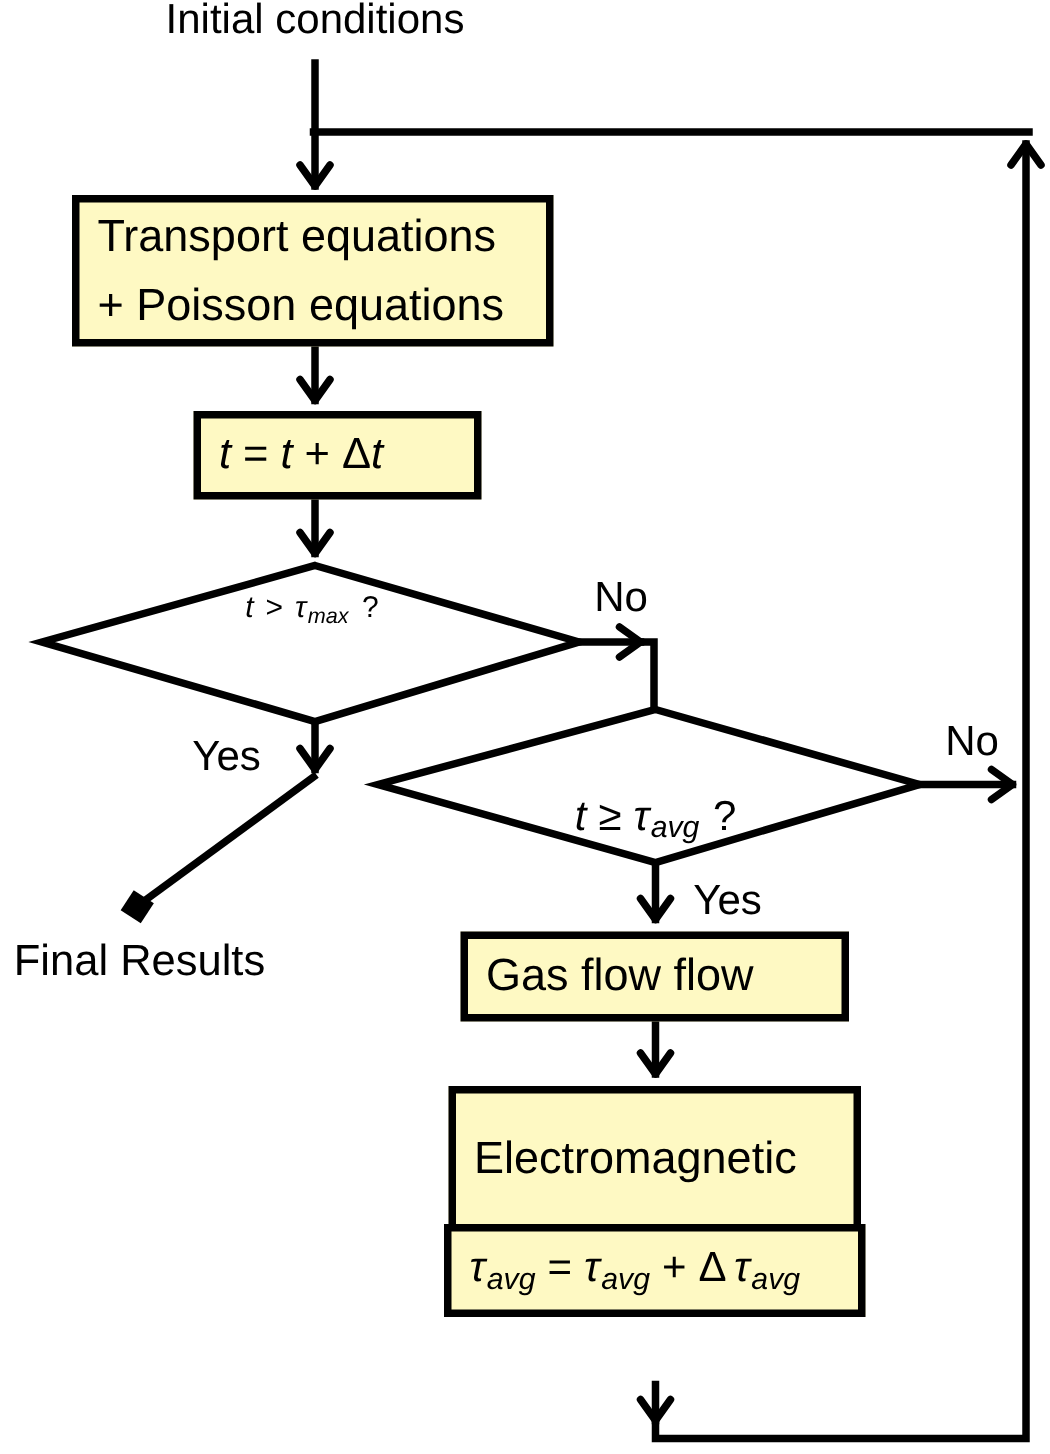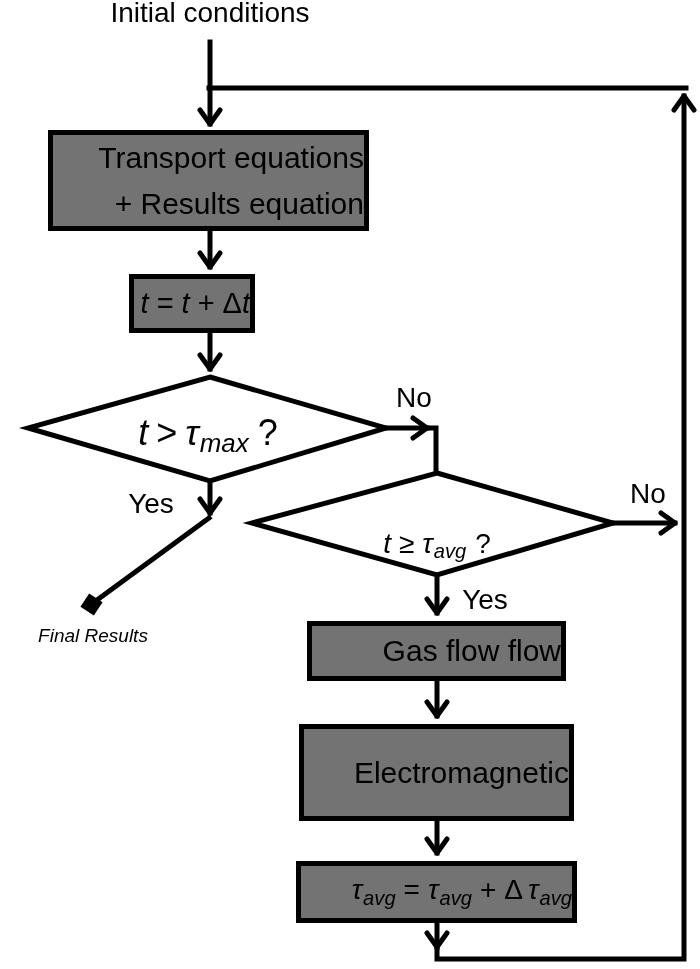--- a/index.html
+++ b/index.html
@@ -4,23 +4,23 @@
 <style>
   html,body { margin:0; padding:0; background:#ffffff; }
   .canvas {
     position:relative; width:700px; height:969px; background:#ffffff;
     font-family:"Liberation Sans", sans-serif; color:#000000; overflow:hidden;
   }
   svg.layer { position:absolute; left:0; top:0; }
   .ln { stroke:#000000; stroke-width:5; fill:none; stroke-linecap:square; stroke-linejoin:miter; }
   .diamond { fill:#ffffff; stroke:#000000; stroke-width:5; stroke-linejoin:miter; }
   .node {
-    position:absolute; box-sizing:border-box; background:#737373; border:5px solid #000000;
-    display:flex; flex-direction:column; align-items:flex-end; justify-content:center;
-    text-align:center; white-space:nowrap;
+    position:absolute; box-sizing:border-box; background:#fef9c3; border:5px solid #000000;
+    display:flex; flex-direction:column; align-items:flex-start; justify-content:center;
+    text-align:center; white-space:nowrap;padding-left:12px;
   }
   .node .row { line-height:46px; }
   .lbl { position:absolute; text-align:center; white-space:nowrap; line-height:1.1; }
   .it  { font-style:italic; }
   .sub { font-style:italic; font-size:0.72em; vertical-align:-0.26em; margin-left:1px; }
   .op  { margin:0 8px; }
   .q   { margin-left:9px; }
   .dsp { margin-right:5px; }
 </style>
 </head>
@@ -55,46 +55,46 @@
     <polyline class="ln" points="437,949 437,959 684,959 684,96" marker-end="url(#arrow)"></polyline>
 
     <polygon class="diamond" points="210,377 386,428 210,481 28,428"></polygon>
     <polygon class="diamond" points="437,473 613,523 437,575 252,523"></polygon>
   </svg>
 
   <div class="lbl" style="left:88px; top:-2px; width:244px; font-size:28px;">Initial conditions</div>
 
   <div class="node" style="left:48px; top:130px; width:321px; height:101px; font-size:30px;">
     <div class="row">Transport equations</div>
-    <div class="row">+ Results equation</div>
+    <div class="row">+ Poisson equations</div>
   </div>
 
-  <div class="node" style="left:129px; top:274px; width:126px; height:59px; font-size:29px;">
+  <div class="node" style="left:129px; top:274px; width:192px; height:59px; font-size:29px;">
     <div><span class="it">t</span><span class="op">=</span><span class="it">t</span><span class="op">+</span><span>Δ</span><span class="it">t</span></div>
   </div>
 
-  <div class="lbl" style="left:98px; top:413px; width:220px; font-size:36px;"><span class="it">t</span><span class="op">&gt;</span><span class="it">τ</span><span class="sub">max</span><span class="q">?</span></div>
+  <div class="lbl" style="left:98px; top:394px; width:220px; font-size:20px;"><span class="it">t</span><span class="op">&gt;</span><span class="it">τ</span><span class="sub">max</span><span class="q">?</span></div>
 
   <div class="lbl" style="left:383px; top:383px; width:62px; font-size:28px;">No</div>
 
   <div class="lbl" style="left:114px; top:489px; width:74px; font-size:28px;">Yes</div>
 
-  <div class="lbl" style="left:0px; top:626px; width:186px; font-size:19px;font-style:italic;">Final Results</div>
+  <div class="lbl" style="left:0px; top:626px; width:186px; font-size:29px;">Final Results</div>
 
   <div class="lbl" style="left:327px; top:529px; width:220px; font-size:28px;"><span class="it">t</span><span class="op">≥</span><span class="it">τ</span><span class="sub">avg</span><span class="q">?</span></div>
 
   <div class="lbl" style="left:617px; top:479px; width:62px; font-size:28px;">No</div>
 
   <div class="lbl" style="left:449px; top:585px; width:72px; font-size:28px;">Yes</div>
 
   <div class="node" style="left:307px; top:621px; width:259px; height:60px; font-size:30px;">
     <div>Gas flow flow</div>
   </div>
 
   <div class="node" style="left:299px; top:724px; width:275px; height:97px; font-size:30px;">
     <div class="row">Electromagnetic</div>
   </div>
 
-  <div class="node" style="left:296px; top:861px; width:281px; height:62px; font-size:28px;">
+  <div class="node" style="left:296px; top:816px; width:281px; height:62px; font-size:28px;">
     <div><span class="it">τ</span><span class="sub">avg</span><span class="op">=</span><span class="it">τ</span><span class="sub">avg</span><span class="op">+</span><span class="dsp">Δ</span><span class="it">τ</span><span class="sub">avg</span></div>
   </div>
 
 </div>
 
 </body></html>

